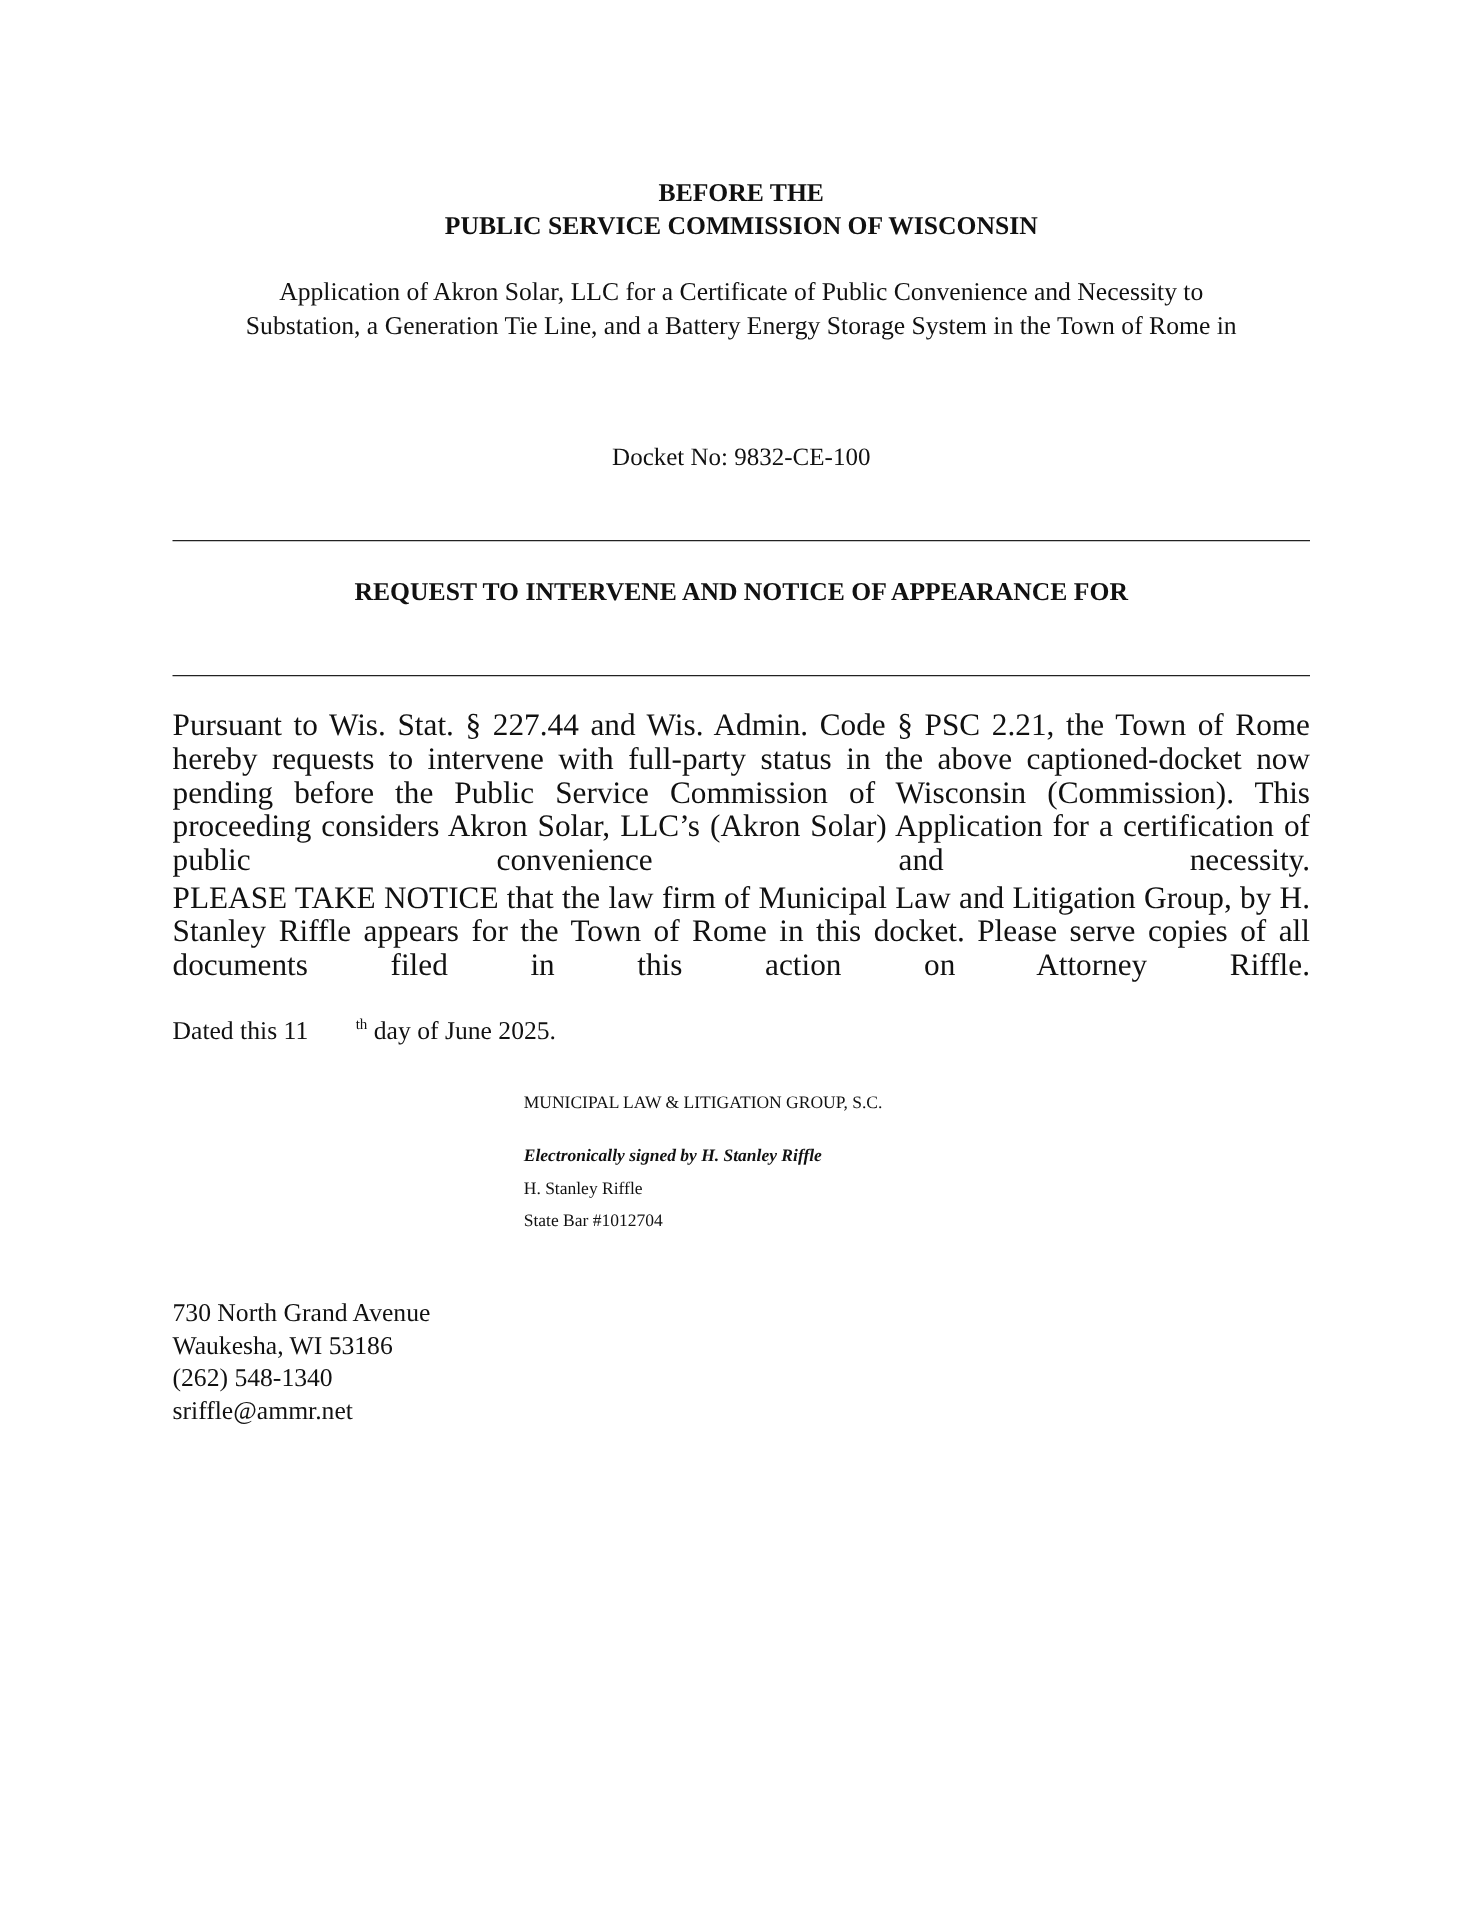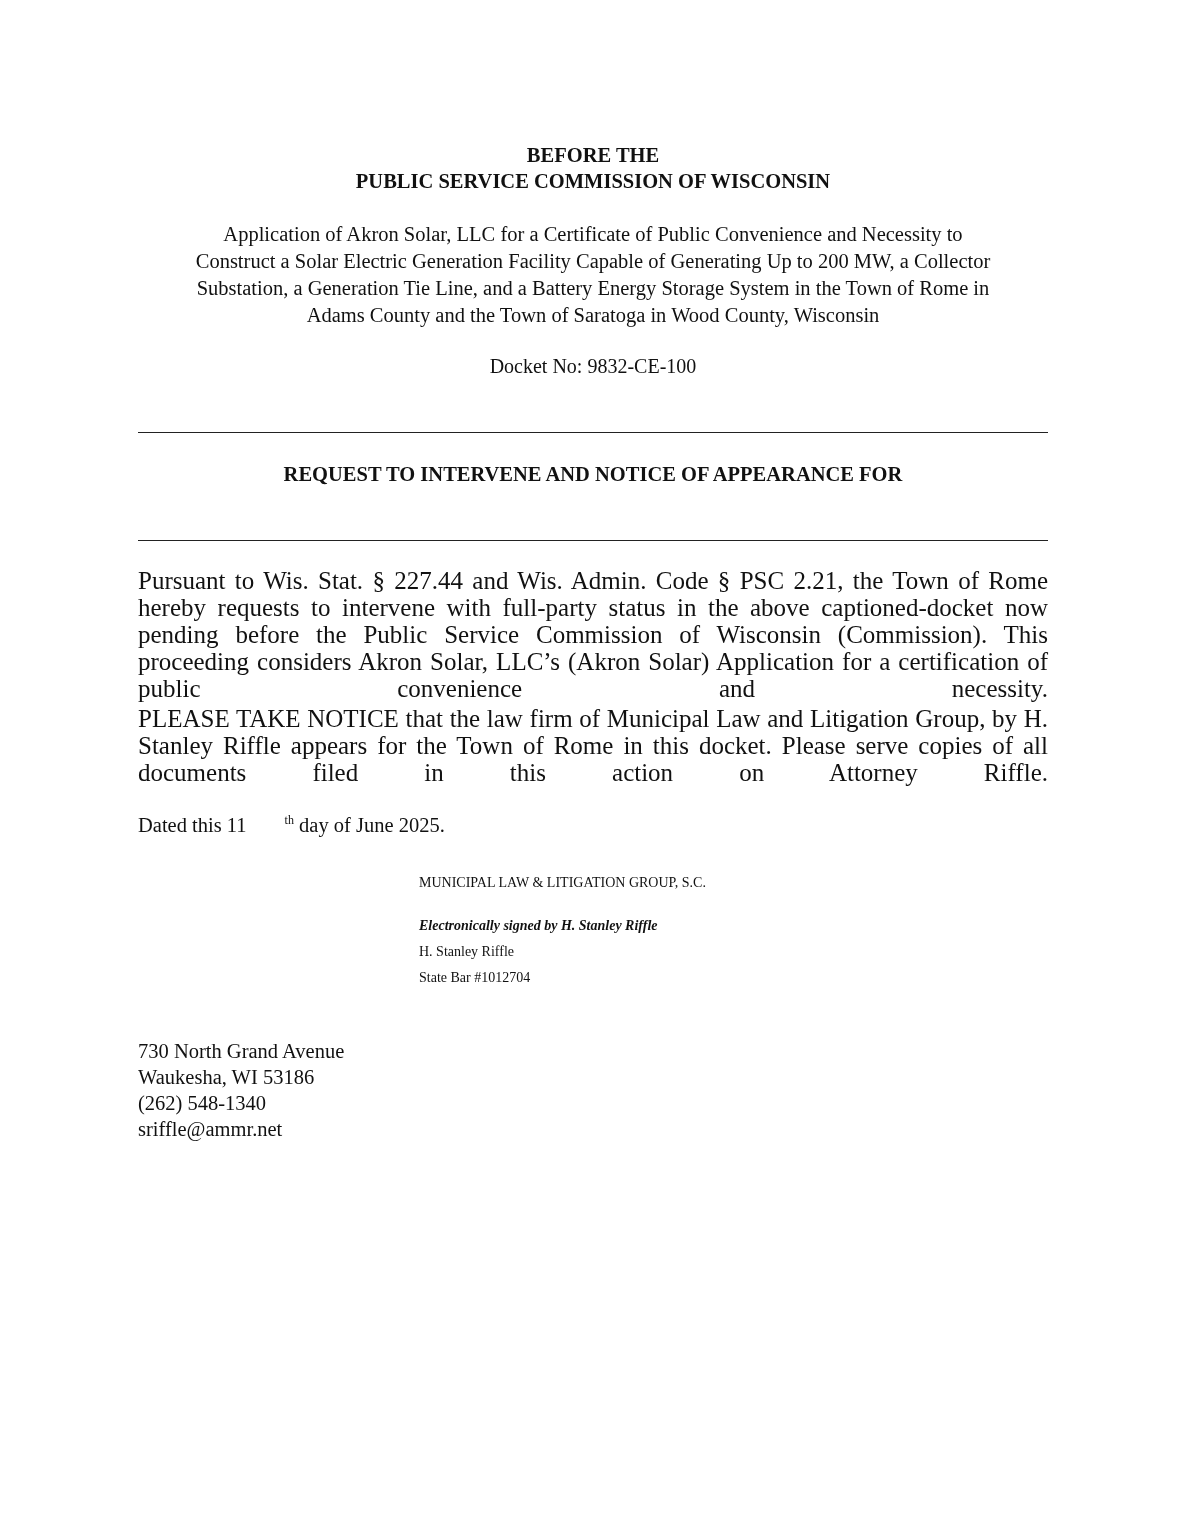--- a/index.html
+++ b/index.html
@@ -38,23 +38,21 @@
 
 <div class="page">
 
   <div class="center head-title">
     <div>BEFORE THE</div>
     <div>PUBLIC SERVICE COMMISSION OF WISCONSIN</div>
   </div>
 
   <div class="center caption">
     <div>Application of Akron Solar, LLC for a Certificate of Public Convenience and Necessity to</div>
-    <div>Construct a Solar Electric Generation Facility Capable of Generating Up to 200 MW, a Collector</div>
     <div>Substation, a Generation Tie Line, and a Battery Energy Storage System in the Town of Rome in</div>
-    <div>Adams County and the Town of Saratoga in Wood County, Wisconsin</div>
   </div>
 
   <div class="center docket">Docket No: 9832-CE-100</div>
 
   <div class="rule rule1"></div>
 
   <div class="center doc-title">
     <div>REQUEST TO INTERVENE AND NOTICE OF APPEARANCE FOR</div>
   </div>
 

